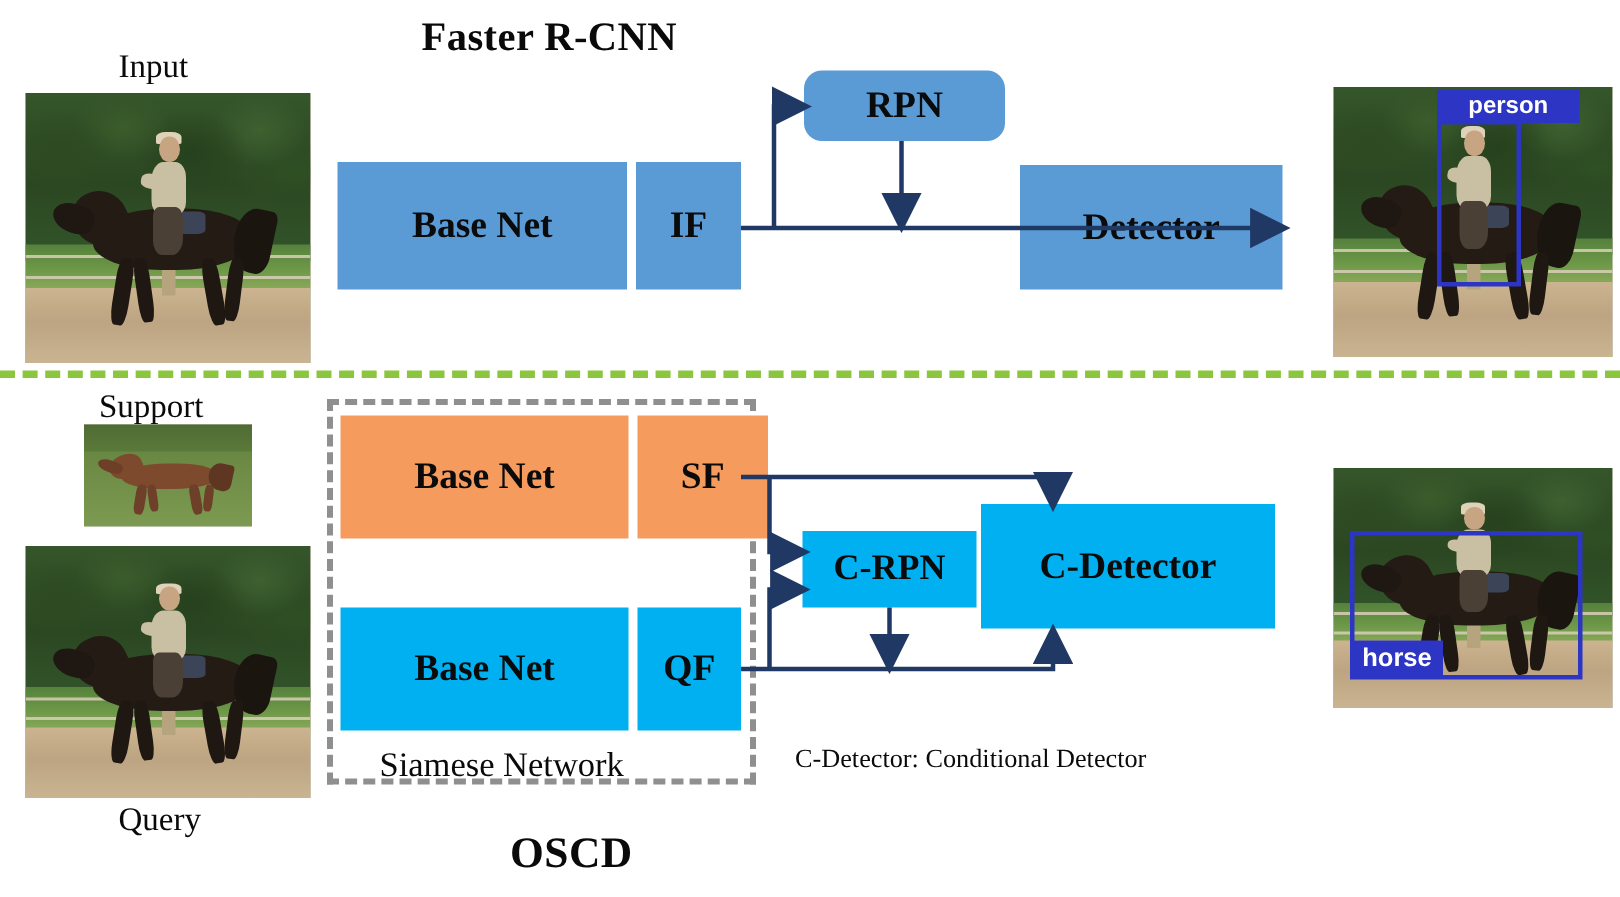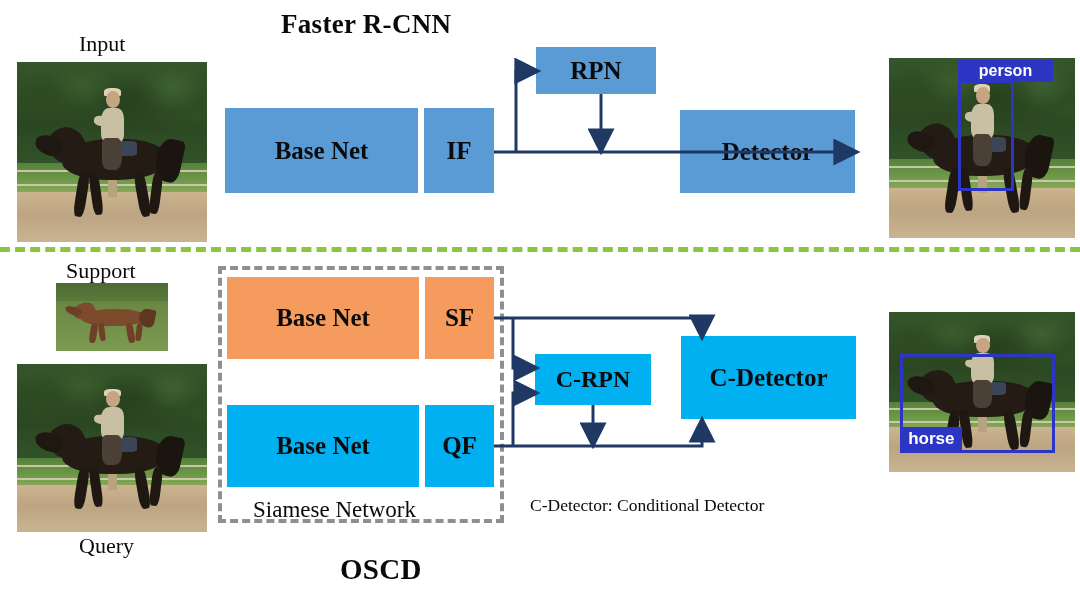--- a/index.html
+++ b/index.html
@@ -186,21 +186,21 @@
     <div class="det-tag" style="left:37%;top:1%;font-size:16px;padding:3px 21px;">person</div>
   </div>
 </div>
 
 <div class="fbox blue1" style="left:225px;top:108px;width:193px;height:85px;font-size:25px;">
   <span>Base Net</span>
 </div>
 <div class="fbox blue1" style="left:424px;top:108px;width:70px;height:85px;font-size:25px;">
   <span>IF</span>
 </div>
-<div class="fbox blue1" style="left:536px;top:47px;width:120px;height:47px;font-size:25px;">
+<div class="fbox blue1" style="left:536px;top:47px;width:134px;height:47px;font-size:25px;border-radius:12px;">
   <span>RPN</span>
 </div>
 <div class="fbox blue1" style="left:680px;top:110px;width:175px;height:83px;font-size:25px;">
   <span>Detector</span>
 </div>
 
 <div class="abs img-label" style="left:66px;top:258px;">Support</div>
 
 <div class="photo photo-border" style="left:56px;top:283px;width:112px;height:68px;">
   <div class="scene-sup">
@@ -278,33 +278,33 @@
     <div class="det-tag" style="left:6%;top:72%;font-size:17px;padding:3px 8px;">horse</div>
   </div>
 </div>
 
 <div class="abs" id="siamese-frame"></div>
 <div class="abs" id="siamese-label">Siamese Network</div>
 
 <div class="fbox orange" style="left:227px;top:277px;width:192px;height:82px;font-size:25px;">
   <span>Base Net</span>
 </div>
-<div class="fbox orange" style="left:425px;top:277px;width:69px;height:82px;font-size:25px;">
+<div class="fbox orange" style="left:425px;top:277px;width:87px;height:82px;font-size:25px;">
   <span>SF</span>
 </div>
 <div class="fbox cyan" style="left:227px;top:405px;width:192px;height:82px;font-size:25px;">
   <span>Base Net</span>
 </div>
 <div class="fbox cyan" style="left:425px;top:405px;width:69px;height:82px;font-size:25px;">
   <span>QF</span>
 </div>
 <div class="fbox cyan" style="left:535px;top:354px;width:116px;height:51px;font-size:24px;">
   <span>C-RPN</span>
 </div>
-<div class="fbox cyan" style="left:681px;top:336px;width:175px;height:83px;font-size:25px;">
+<div class="fbox cyan" style="left:654px;top:336px;width:196px;height:83px;font-size:25px;">
   <span>C-Detector</span>
 </div>
 
 <svg class="wires" viewBox="0 0 1080 598">
   <defs>
     <marker id="ah" markerWidth="9" markerHeight="9" refX="7.2" refY="4.5" orient="auto" markerUnits="strokeWidth">
       <path d="M0,0 L9,4.5 L0,9 z" fill="#1F3864"></path>
     </marker>
   </defs>
   <g stroke="#1F3864" stroke-width="3" fill="none">

